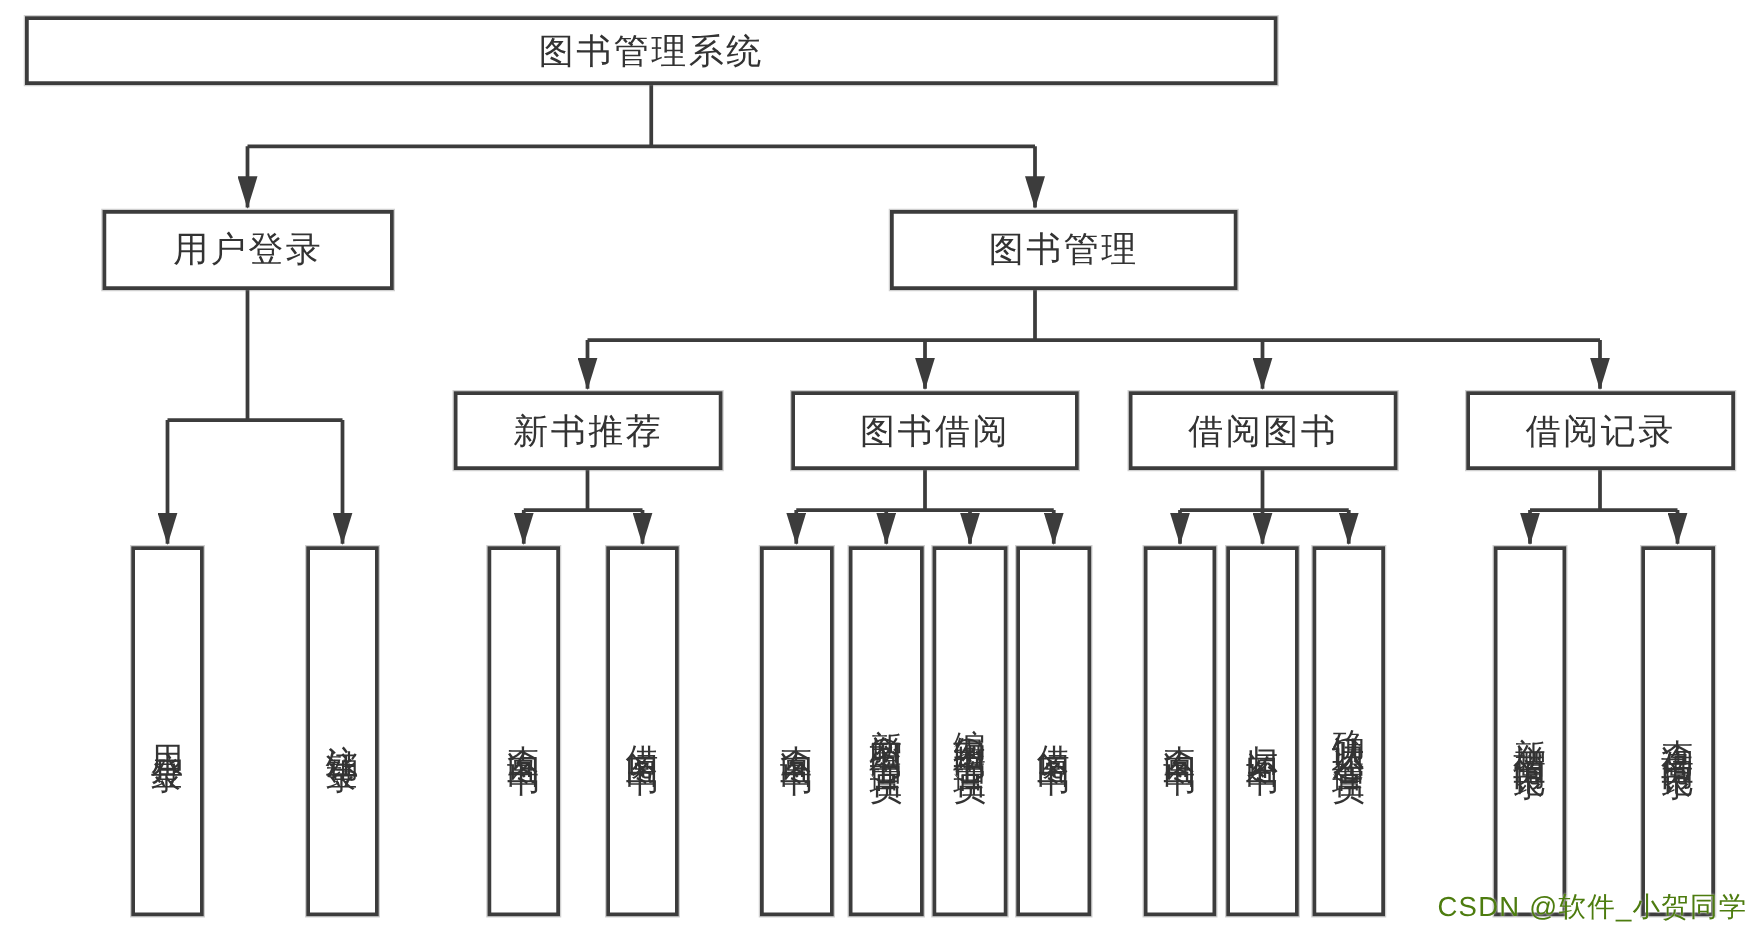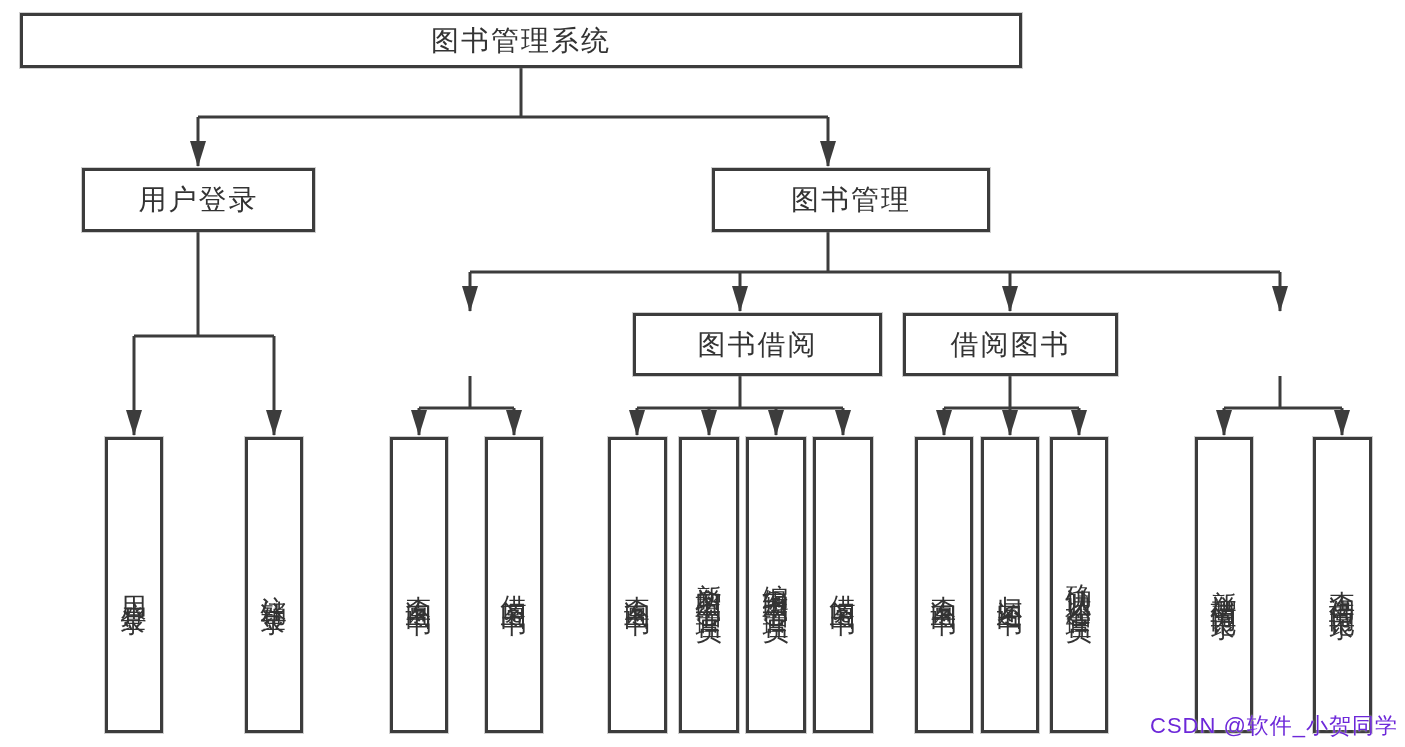--- a/index.html
+++ b/index.html
@@ -32,21 +32,21 @@
     font-size:26px;
     letter-spacing:5px;
     white-space:normal;
     line-height:1;
   }
   .watermark{
     position:absolute;
     left:1150px;top:711px;
     z-index:2;
     font-size:22px;
-    color:#6d28d9;
+    color:#4d7c0f;
     text-shadow:0 0 2px #ffffff;
     letter-spacing:1px;
     white-space:nowrap;
   }
 </style>
 </head>
 <body>
 
 <div class="canvas">
 
@@ -104,25 +104,31 @@
     <span class="lbl">图书管理系统</span>
   </div>
 
   <div class="node" style="left:82px;top:168px;width:233px;height:64px">
     <span class="lbl">用户登录</span>
   </div>
   <div class="node" style="left:712px;top:168px;width:278px;height:64px">
     <span class="lbl">图书管理</span>
   </div>
 
-  <div class="node" style="left:633px;top:313px;width:249px;height:63px">
+  <div class="node" style="left:363px;top:313px;width:215px;height:63px">
+    <span class="lbl">新书推荐</span>
+  </div>
+  <div class="node" style="left:633px;top:313px;width:230px;height:63px">
     <span class="lbl">图书借阅</span>
   </div>
   <div class="node" style="left:903px;top:313px;width:215px;height:63px">
     <span class="lbl">借阅图书</span>
+  </div>
+  <div class="node" style="left:1173px;top:313px;width:215px;height:63px">
+    <span class="lbl">借阅记录</span>
   </div>
 
   <div class="node v" style="left:105px;top:437px;width:58px;height:296px">
     <span class="lbl">用户登录</span>
   </div>
   <div class="node v" style="left:245px;top:437px;width:58px;height:296px">
     <span class="lbl">注销登录</span>
   </div>
 
   <div class="node v" style="left:390px;top:437px;width:58px;height:296px">

